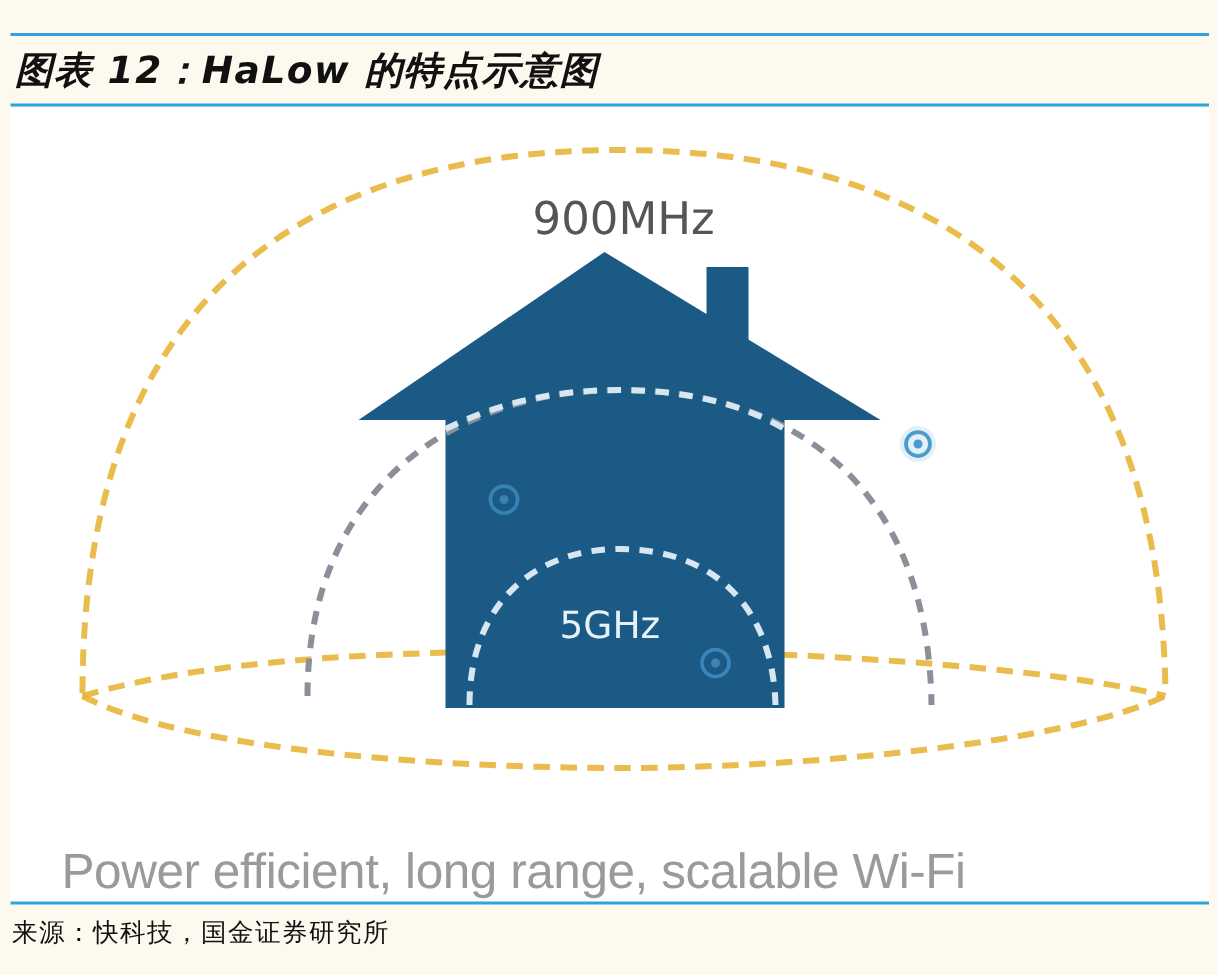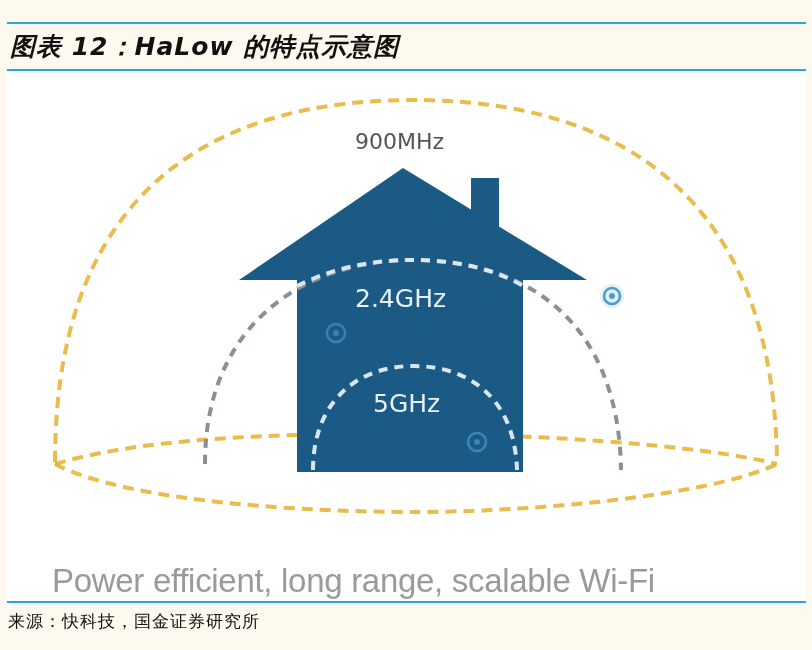--- a/index.html
+++ b/index.html
@@ -11,25 +11,25 @@
   .title {
     position:absolute; left:10px; top:26px; height:42px; line-height:42px;
     font-family:"DejaVu Sans", sans-serif; font-weight:bold; font-style:italic;
     font-size:25px; color:#111; letter-spacing:1px;
   }
   .figure {
     position:absolute; left:7px; top:72px; width:799px; height:530px; background:#ffffff; overflow:hidden;
   }
   .figure svg { position:absolute; left:0; top:0; }
   .lbl { position:absolute; font-family:"DejaVu Sans", sans-serif; white-space:nowrap; }
-  .lbl-900 { left:348px; top:57px; font-size:22px; color:#555; font-weight:500; }
+  .lbl-900 { left:348px; top:57px; font-size:30px; color:#555; font-weight:500; }
   .lbl-24 { left:348px; top:212px; font-size:25px; color:#e6f1f8; }
-  .lbl-5 { left:366px; top:317px; font-size:25px; color:#e6f1f8; }
+  .lbl-5 { left:366px; top:330px; font-size:25px; color:#e6f1f8; }
   .caption {
-    position:absolute; left:45px; top:490px; font-size:33px; color:#9a9a9a; letter-spacing:-0.3px;
+    position:absolute; left:34px; top:490px; font-size:33px; color:#9a9a9a; letter-spacing:-0.3px;
     font-family:"Liberation Sans", sans-serif;
   }
   .source {
     position:absolute; left:8px; top:610px; font-size:17px; color:#111;
     font-family:Liberation Sans, sans-serif; letter-spacing:1px;
   }
 </style>
 </head>
 <body>
 
@@ -66,19 +66,18 @@
       <circle cx="470" cy="370" r="3" fill="#3a86b8"></circle>
     </g>
     <g>
       <circle cx="605" cy="224" r="12" fill="#e3f0f8"></circle>
       <circle cx="605" cy="224" r="8" fill="none" stroke="#4b9ccc" stroke-width="2.5"></circle>
       <circle cx="605" cy="224" r="3" fill="#4b9ccc"></circle>
     </g>
   </svg>
 
   <div class="lbl lbl-900">900MHz</div>
-  <div class="lbl lbl-24">2.4GHz</div>
   <div class="lbl lbl-5">5GHz</div>
   <div class="caption">Power efficient, long range, scalable Wi-Fi</div>
 </div>
 
 <div class="rule" style="top:601px;"></div>
 <div class="source">来源：快科技，国金证券研究所</div>
 
 </body></html>

